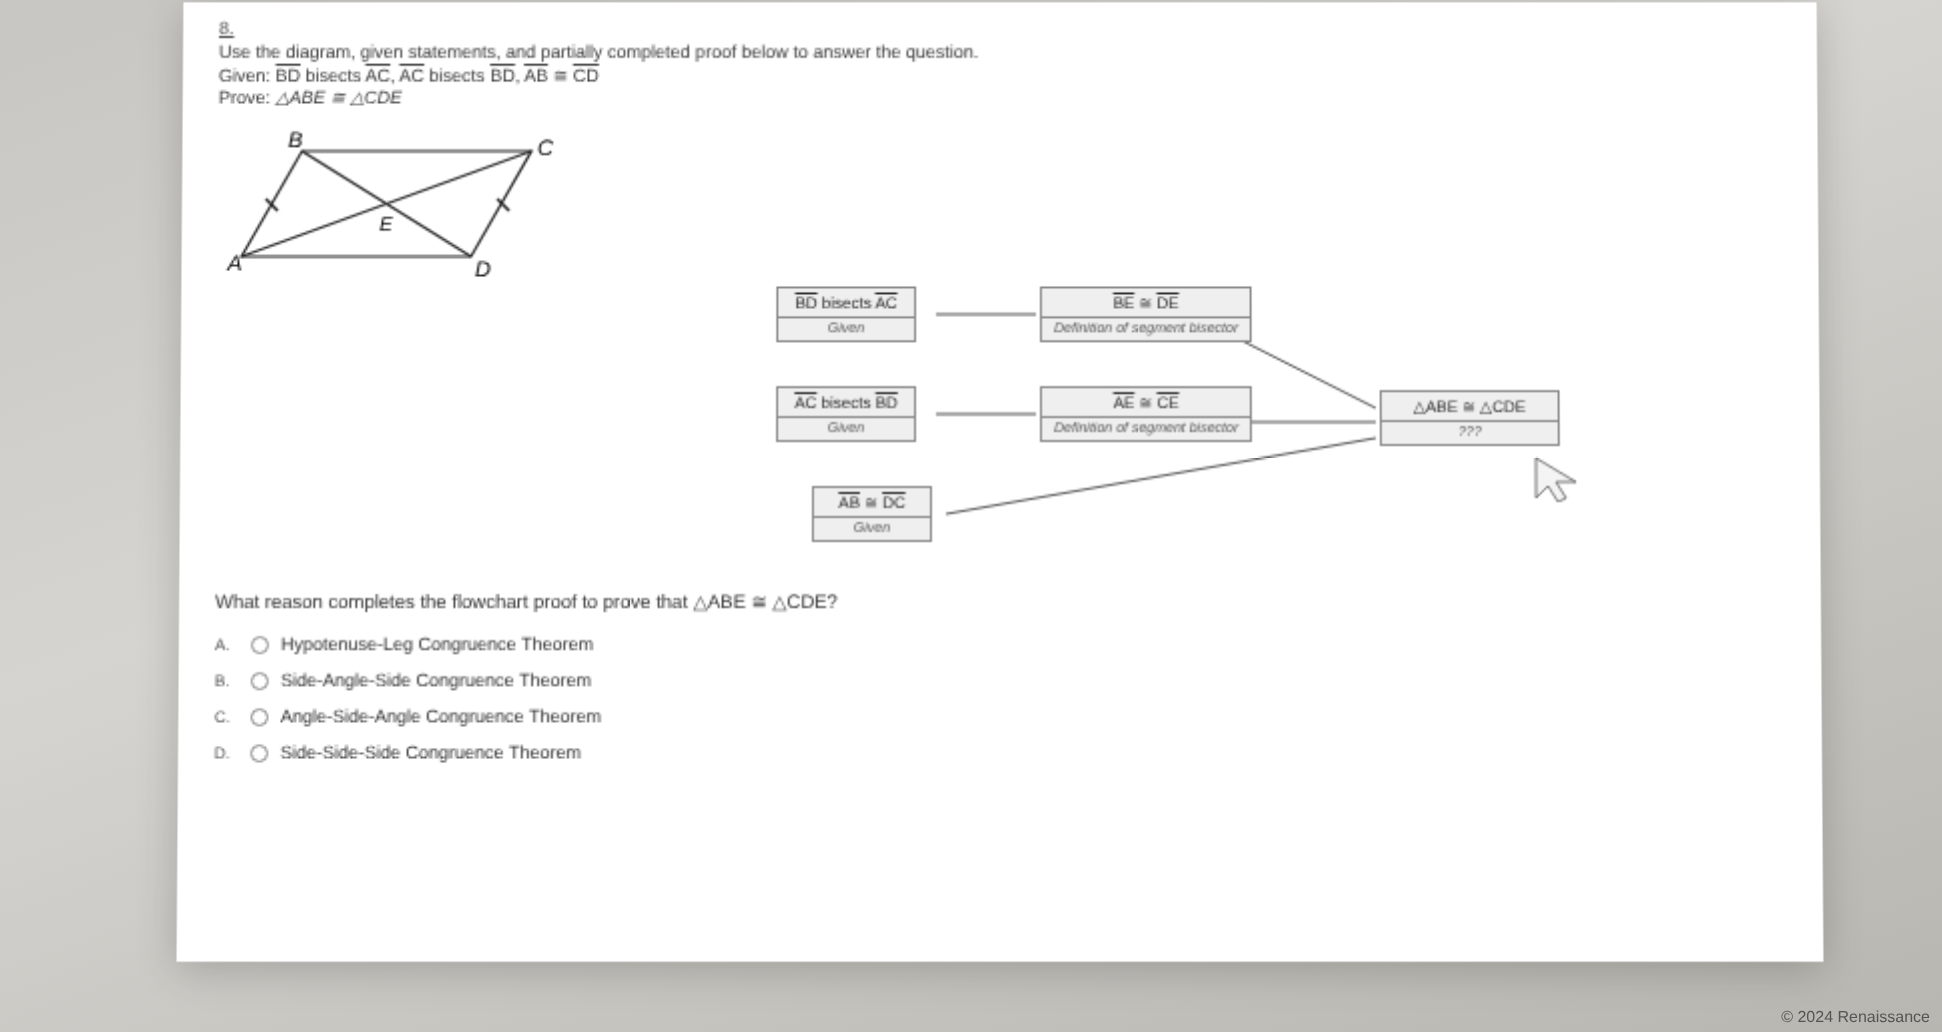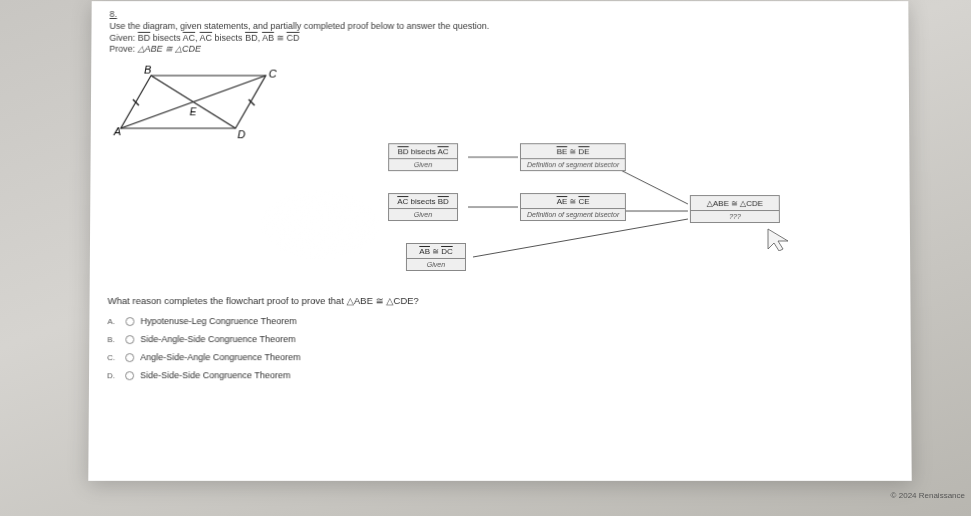--- a/index.html
+++ b/index.html
@@ -39,21 +39,21 @@
   .ov { text-decoration: overline; }
   .lines { position:absolute; left:0; top:0; pointer-events:none; }
   .question { font-size: 9.5px; color:#333; margin-top: 6px; }
   .options { margin-top: 10px; }
   .opt { display:flex; align-items:center; gap:6px; font-size:9px; color:#333; margin:8px 0; }
   .opt .letter { width:12px; font-size:8px; color:#555;}
   .opt .radio {
     width:9px; height:9px; border:1px solid #888; border-radius:50%; background:#fff;
   }
   .copyright {
-    position:absolute; right:6px; bottom:16px; font-size:8px; color:#555;text-align:center;
+    position:absolute; right:6px; bottom:3px; font-size:8px; color:#555;text-align:center;
   }
   .glare {
     position:absolute; left:260px; top:190px; width:120px; height:70px;
     background: radial-gradient(ellipse at center, rgba(255,255,255,.9) 0%, rgba(255,255,255,0) 70%);
     pointer-events:none;
   }
 </style>
 </head>
 <body>
 

